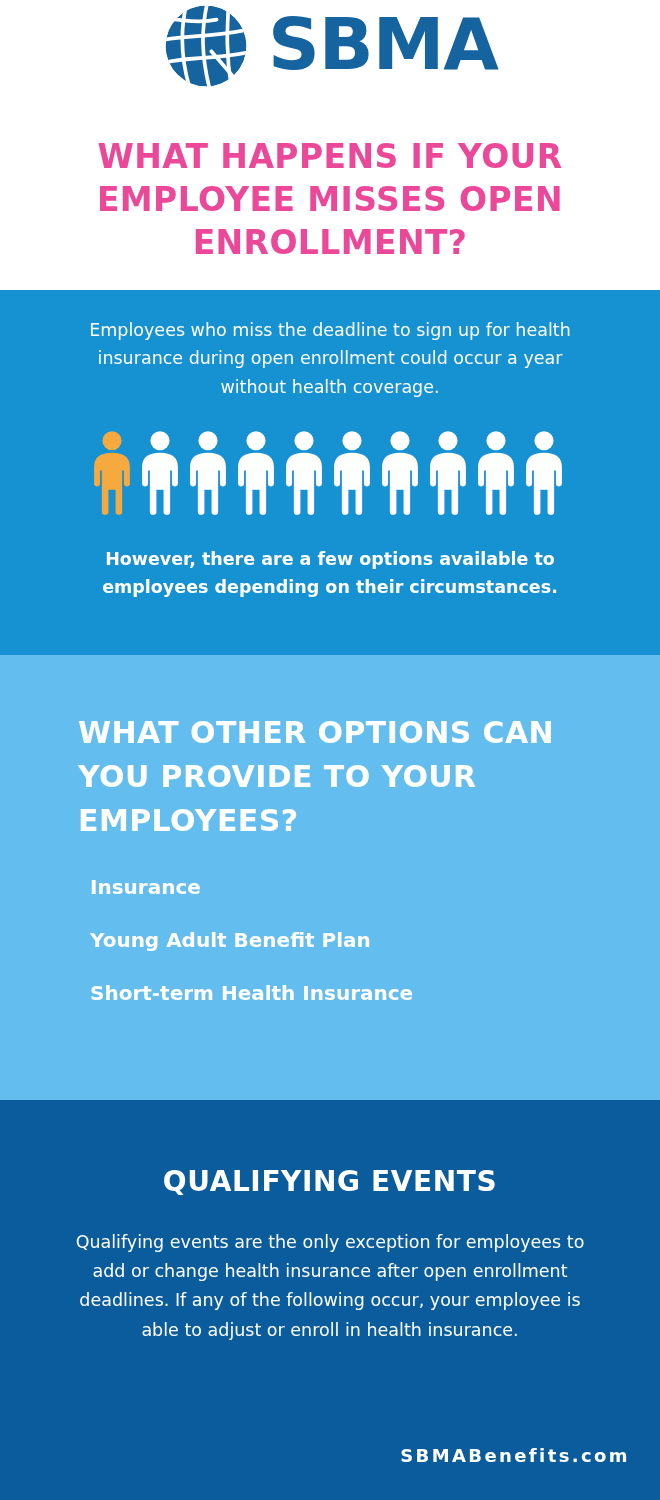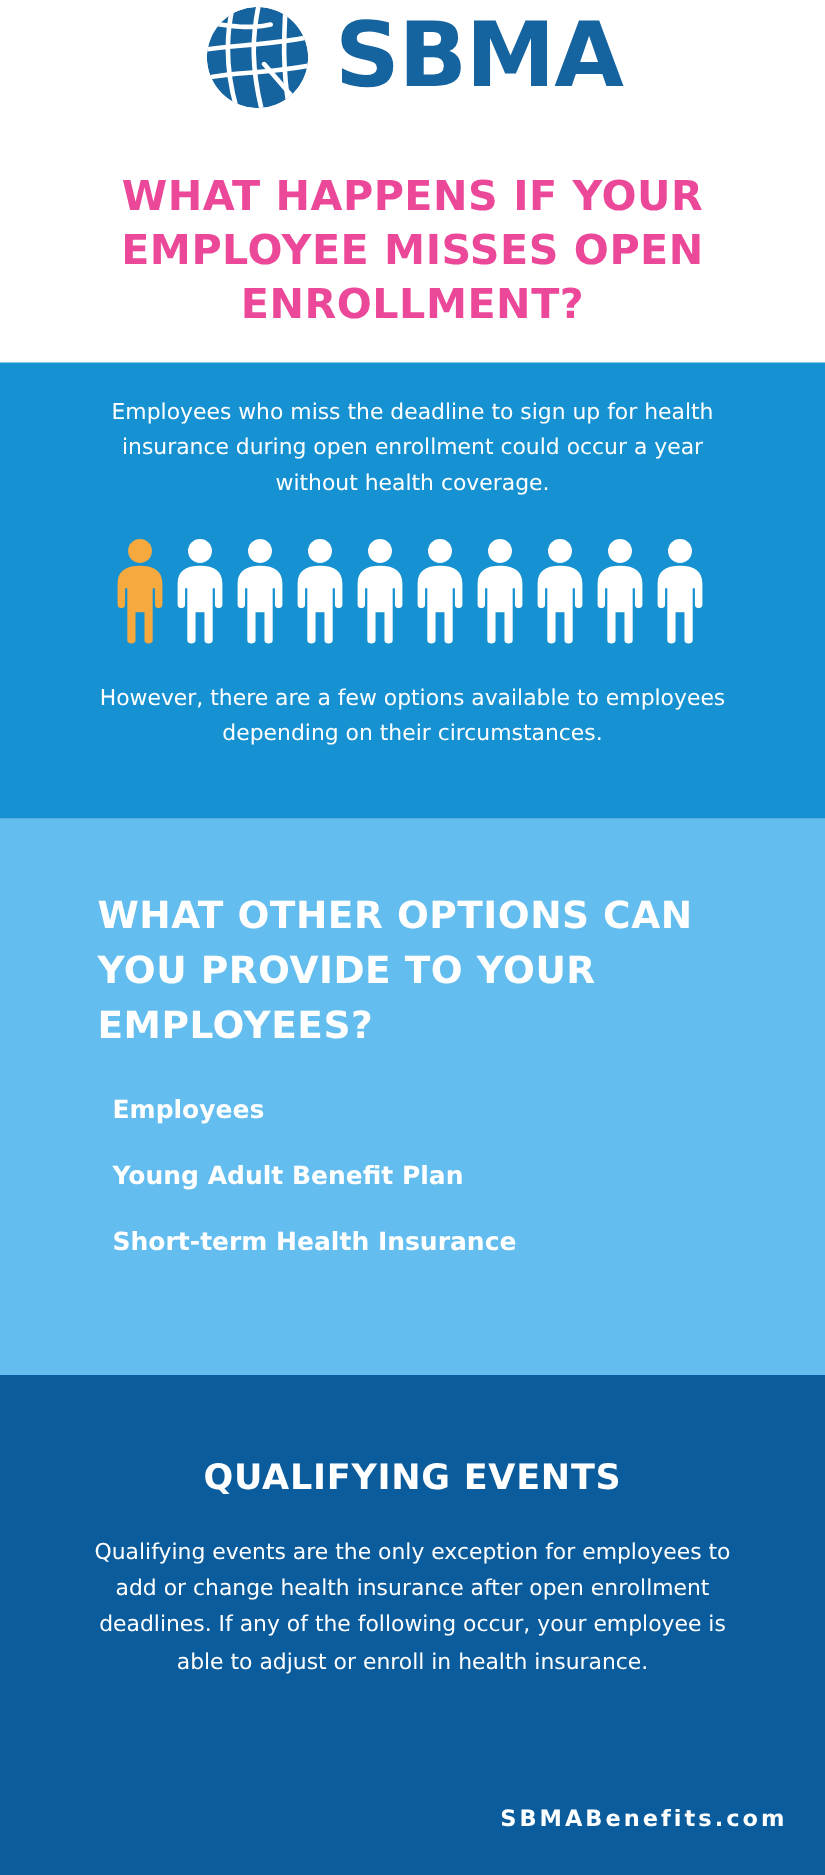--- a/index.html
+++ b/index.html
@@ -103,21 +103,21 @@
   }
   .mid-para-bottom {
     position: absolute;
     left: 70px;
     top: 255px;
     width: 520px;
     text-align: center;
     color: #ffffff;
     font-family: "DejaVu Sans", sans-serif;
     font-size: 17.5px;
-    font-weight: normal;
+    font-weight: bold;
     line-height: 1.62;
   }
   .mid-notch {
     position: absolute;
     left: 537px;
     top: 365px;
     width: 33px;
     height: 5px;
     background: #1691d1;
   }
@@ -329,21 +329,21 @@
 
   <div class="mid-para-bottom">However, there are a few options available to employees depending on their circumstances.</div>
 </div>
 <div class="mid-notch"></div>
 
 <div class="sec-light">
 
   <div class="light-title">WHAT OTHER OPTIONS CAN YOU PROVIDE TO YOUR EMPLOYEES?</div>
 
   <div class="option-list">
-    <div class="option-item">Employees</div>
+    <div class="option-item">Insurance</div>
     <div class="option-item">Young Adult Benefit Plan</div>
     <div class="option-item">Short-term Health Insurance</div>
   </div>
 </div>
 
 <div class="sec-dark">
 
   <div class="dark-title">QUALIFYING EVENTS</div>
 
   <div class="dark-para">Qualifying events are the only exception for employees to add or change health insurance after open enrollment deadlines. If any of the following occur, your employee is able to adjust or enroll in health insurance.</div>

